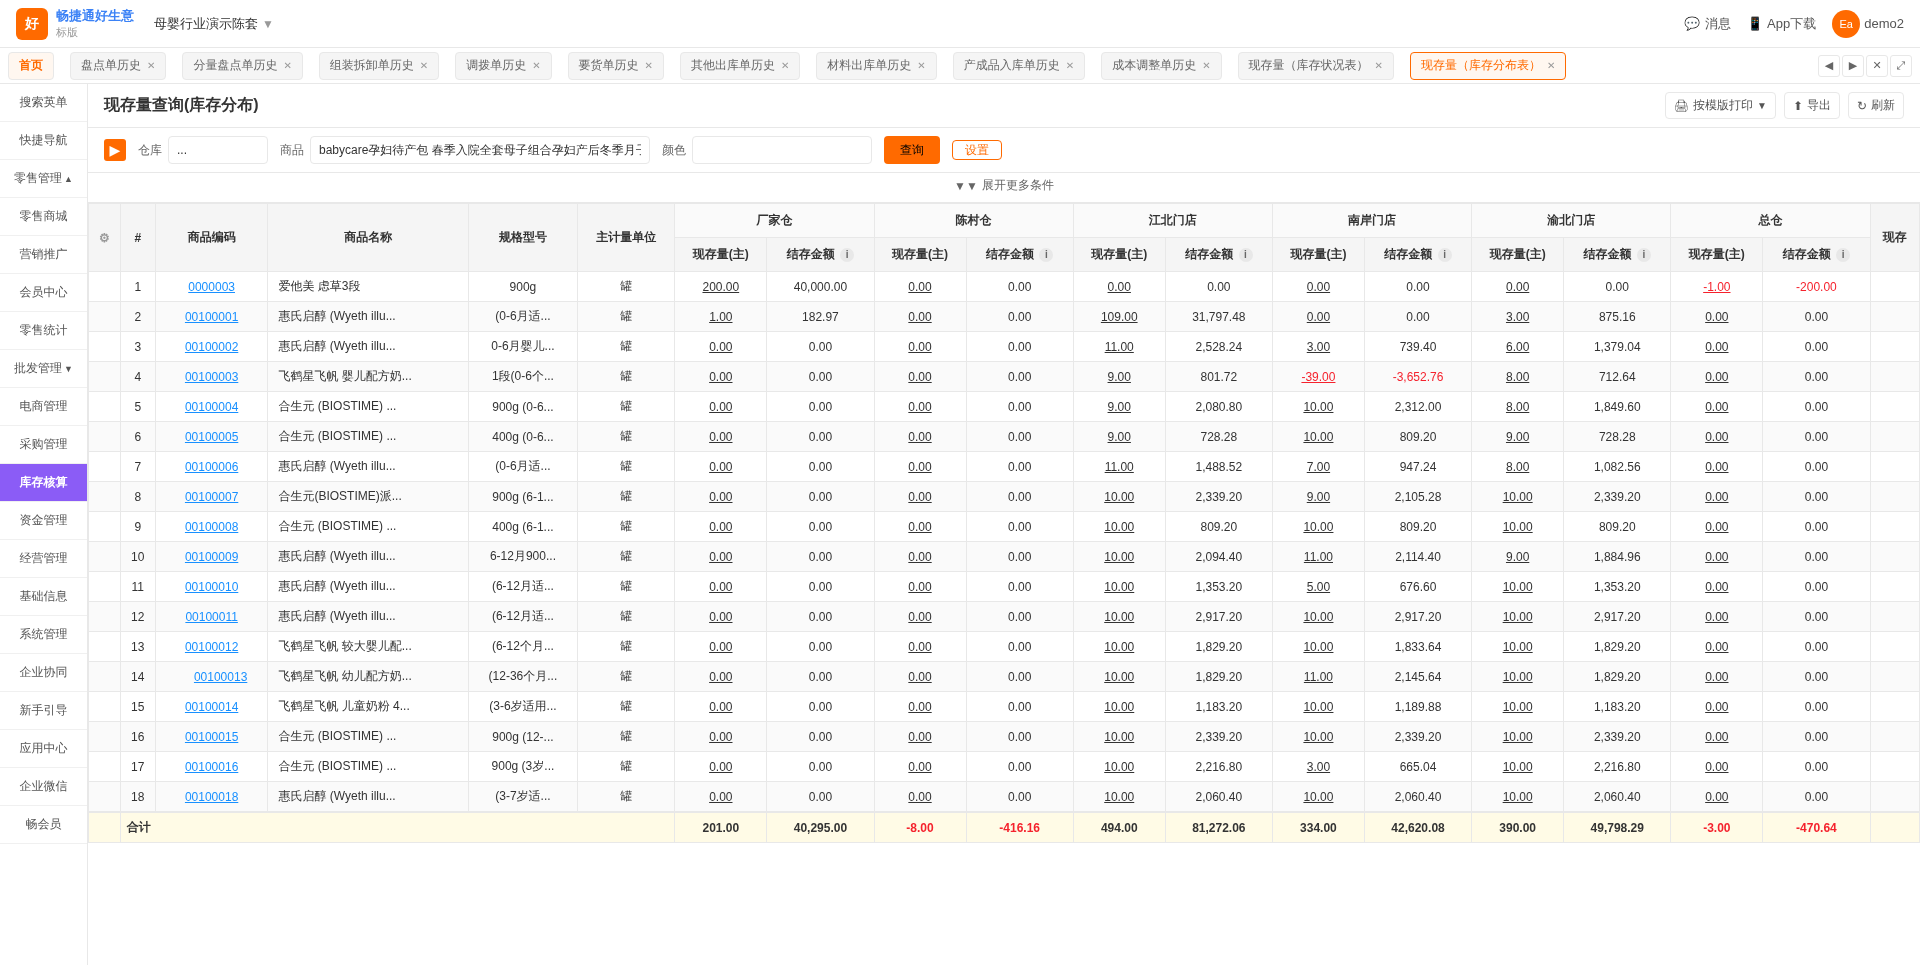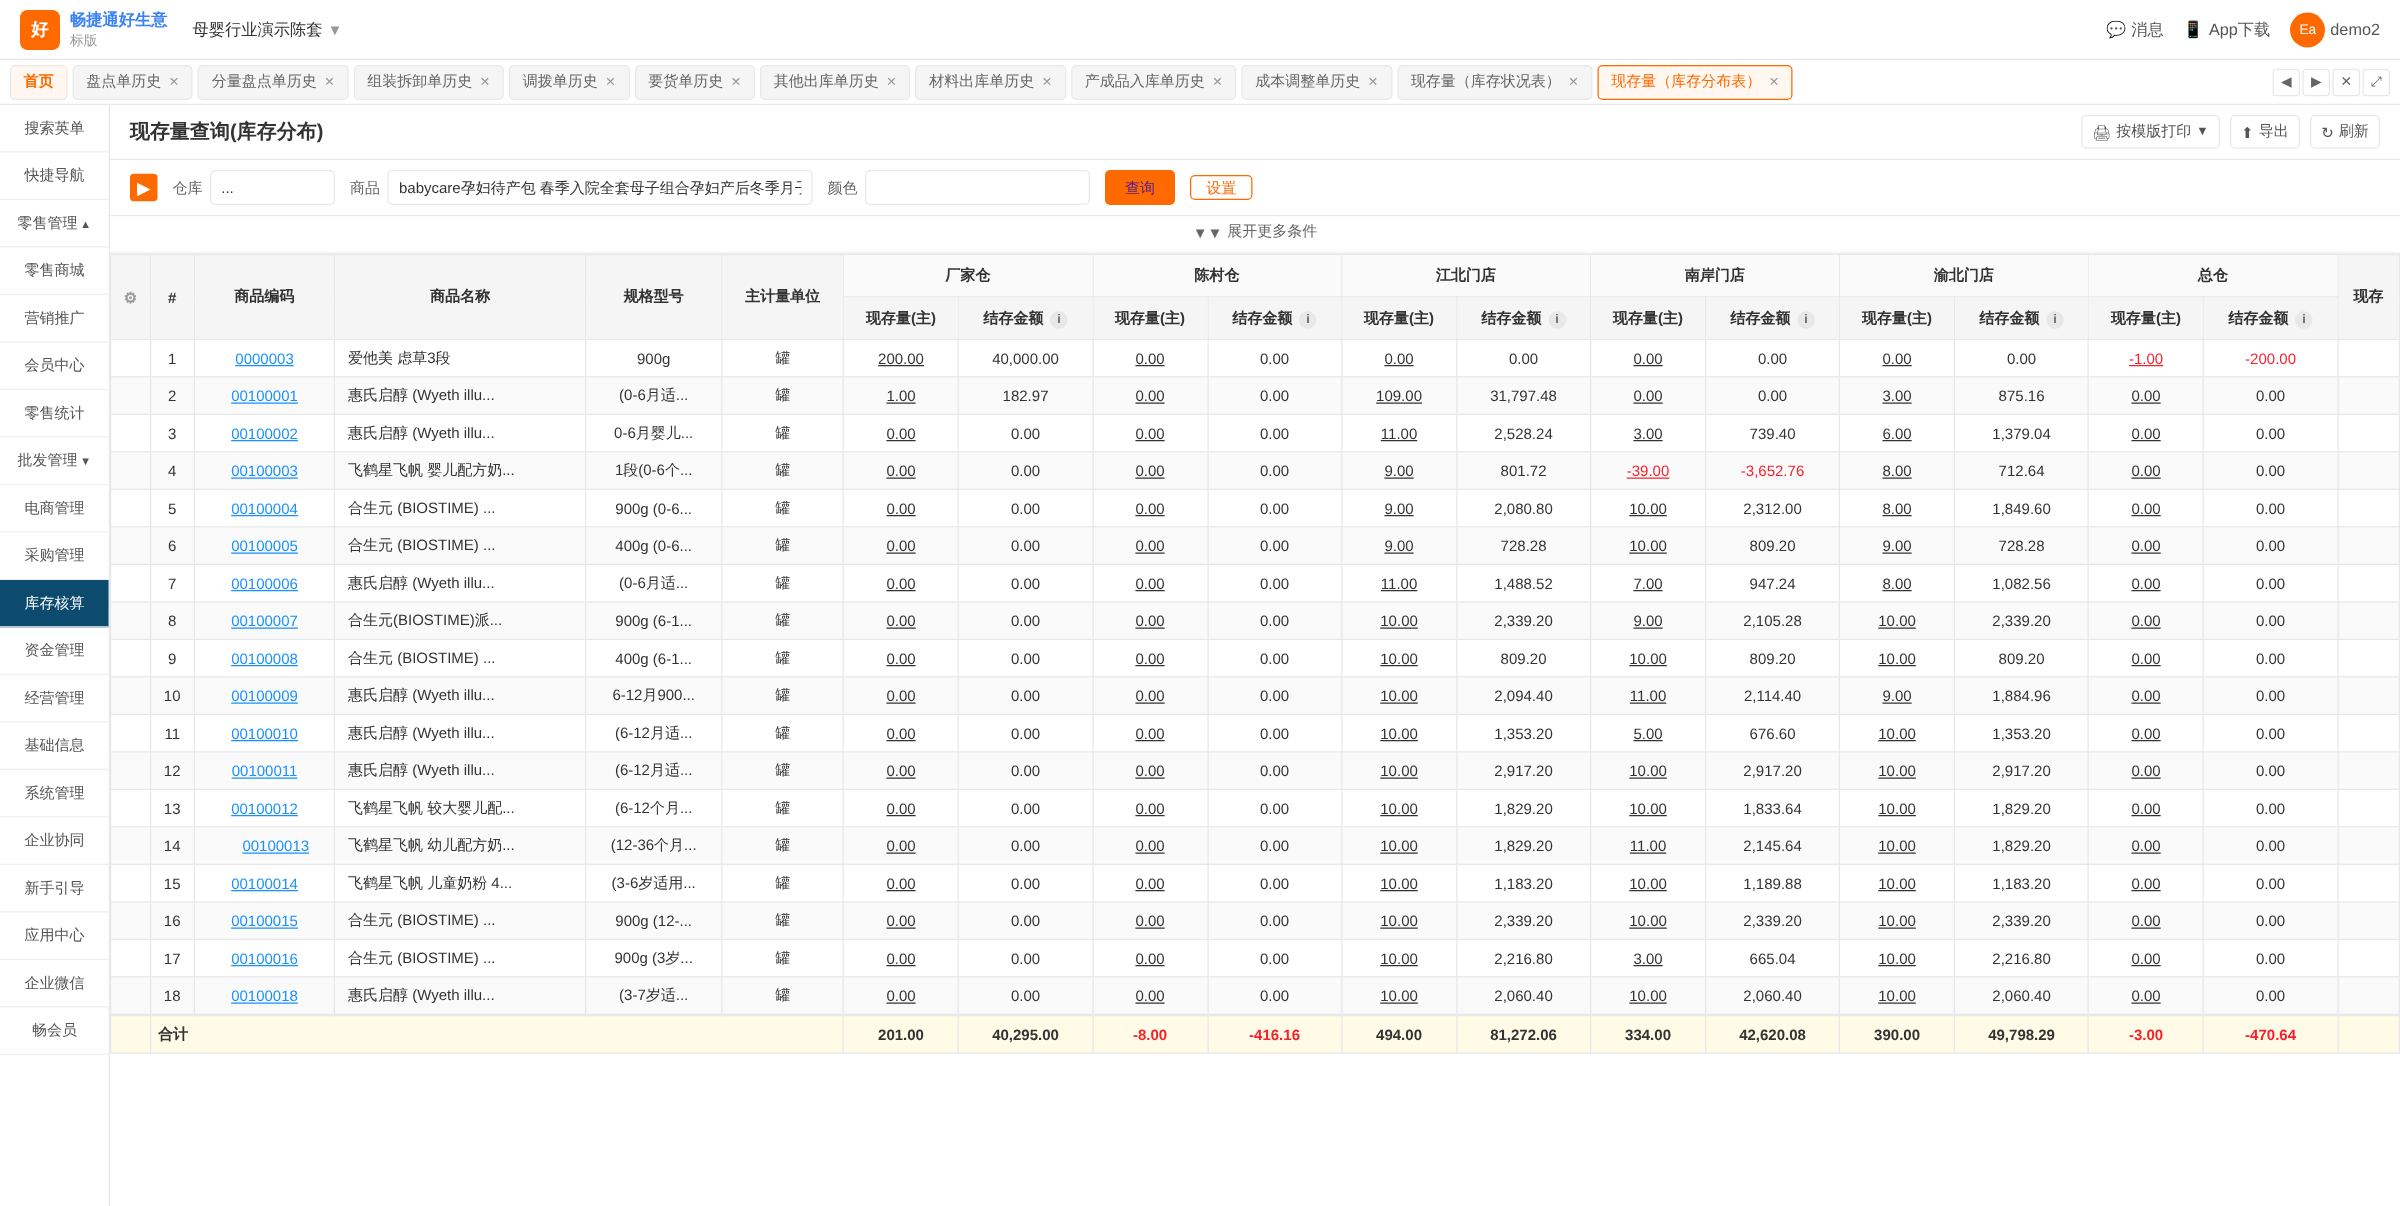--- a/index.html
+++ b/index.html
@@ -7,54 +7,54 @@
     
     
     .top-bar { height: 48px; background: #fff; display: flex; align-items: center; justify-content: space-between; padding: 0 16px; border-bottom: 1px solid #e8e8e8; }
     .logo-area { display: flex; align-items: center; gap: 8px; }
     .logo-icon { width: 32px; height: 32px; background: #ff6a00; border-radius: 6px; display: flex; align-items: center; justify-content: center; color: white; font-size: 14px; font-weight: bold; }
     .top-right { display: flex; align-items: center; gap: 16px; }
     .top-right-item { display: flex; align-items: center; gap: 4px; color: #555; cursor: pointer; font-size: 13px; }
     .avatar { width: 28px; height: 28px; background: #ff6a00; border-radius: 50%; display: flex; align-items: center; justify-content: center; color: white; font-size: 11px; }
     
     
-    .tab-bar { height: 36px; background: #fff; display: flex; align-items: center; border-bottom: 1px solid #e8e8e8; padding: 0 8px; gap: 4px; overflow: hidden; }
+    .tab-bar { height: 36px; background: #fff; display: flex; align-items: center; border-bottom: 1px solid #e8e8e8; padding: 0 8px; gap: 16px; overflow: hidden; }
     .tab-item { height: 28px; display: flex; align-items: center; gap: 4px; padding: 0 10px; border-radius: 4px; cursor: pointer; white-space: nowrap; font-size: 12px; background: #f5f5f5; border: 1px solid #e8e8e8; color: #666; }
     .tab-item.active { background: #fff7f0; border-color: #ff6a00; color: #ff6a00; }
     .tab-home { background: #fff7f0; color: #ff6a00; font-weight: bold; }
     .tab-close { font-size: 10px; color: #999; margin-left: 2px; }
     .tab-nav-btns { display: flex; gap: 2px; margin-left: auto; }
     .tab-nav-btn { width: 22px; height: 22px; display: flex; align-items: center; justify-content: center; border: 1px solid #e8e8e8; border-radius: 3px; cursor: pointer; color: #666; font-size: 11px; background: #fff; }
     
     
     .main-layout { display: flex; height: calc(965px - 84px); }
     
     
     .sidebar { width: 88px; background: #fff; border-right: 1px solid #e8e8e8; display: flex; flex-direction: column; overflow-y: auto; }
     .sidebar-item { padding: 10px 4px; text-align: center; cursor: pointer; color: #555; font-size: 12px; border-bottom: 1px solid #f0f0f0; }
-    .sidebar-item.active { background: #0c4a6e; color: white; }
+    .sidebar-item.active { background: #8b5cf6; color: white; font-weight: bold; }
     
     
     .content { flex: 1; overflow: hidden; display: flex; flex-direction: column; }
     
     
     .page-header { background: #fff; padding: 8px 16px; border-bottom: 1px solid #e8e8e8; display: flex; align-items: center; justify-content: space-between; }
     .page-title { font-size: 16px; font-weight: bold; color: #333; }
     .header-actions { display: flex; gap: 8px; align-items: center; }
     .header-btn { display: flex; align-items: center; gap: 4px; padding: 4px 8px; border: 1px solid #e8e8e8; border-radius: 4px; cursor: pointer; background: #fff; color: #555; font-size: 12px; }
     
     
     .filter-bar { background: #fff; padding: 8px 16px; border-bottom: 1px solid #e8e8e8; display: flex; align-items: center; gap: 12px; flex-wrap: nowrap; }
     .filter-toggle { width: 22px; height: 22px; background: #ff6a00; border-radius: 3px; display: flex; align-items: center; justify-content: center; color: white; cursor: pointer; font-size: 14px; flex-shrink: 0; }
     .filter-field { display: flex; align-items: center; gap: 6px; }
     .filter-label { color: #666; font-size: 12px; white-space: nowrap; }
     .filter-input { height: 28px; border: 1px solid #e8e8e8; border-radius: 4px; padding: 0 8px; font-size: 12px; color: #333; min-width: 80px; }
     .filter-input-long { width: 340px; }
     .filter-input-medium { width: 180px; }
-    .btn-query { height: 28px; padding: 0 16px; background: #ff6a00; color: #4c1d95; border: none; border-radius: 4px; cursor: pointer; font-size: 12px; }
+    .btn-query { height: 28px; padding: 0 16px; background: #ff6a00; color: #000000; border: none; border-radius: 4px; cursor: pointer; font-size: 12px; }
     .btn-setting { height: 20px; padding: 0 12px; background: #fff; color: #ff6a00; border: 1px solid #ff6a00; border-radius: 4px; cursor: pointer; font-size: 12px; }
     .expand-more { display: flex; align-items: center; gap: 4px; color: #666; cursor: pointer; font-size: 12px; }
     .filter-row2 { background: #fff; padding: 4px 16px 8px; border-bottom: 1px solid #e8e8e8; display: flex; justify-content: center; }
     
     
     .table-container { flex: 1; overflow: auto; background: #fff; margin: 0; }
     
     table { width: 100%; border-collapse: collapse; font-size: 12px; }
     thead tr { background: #f5f5f5; }
     thead th { padding: 8px 6px; border: 1px solid #e8e8e8; text-align: center; font-weight: 600; color: #333; white-space: nowrap; position: sticky; top: 0; background: #f5f5f5; z-index: 1; }

